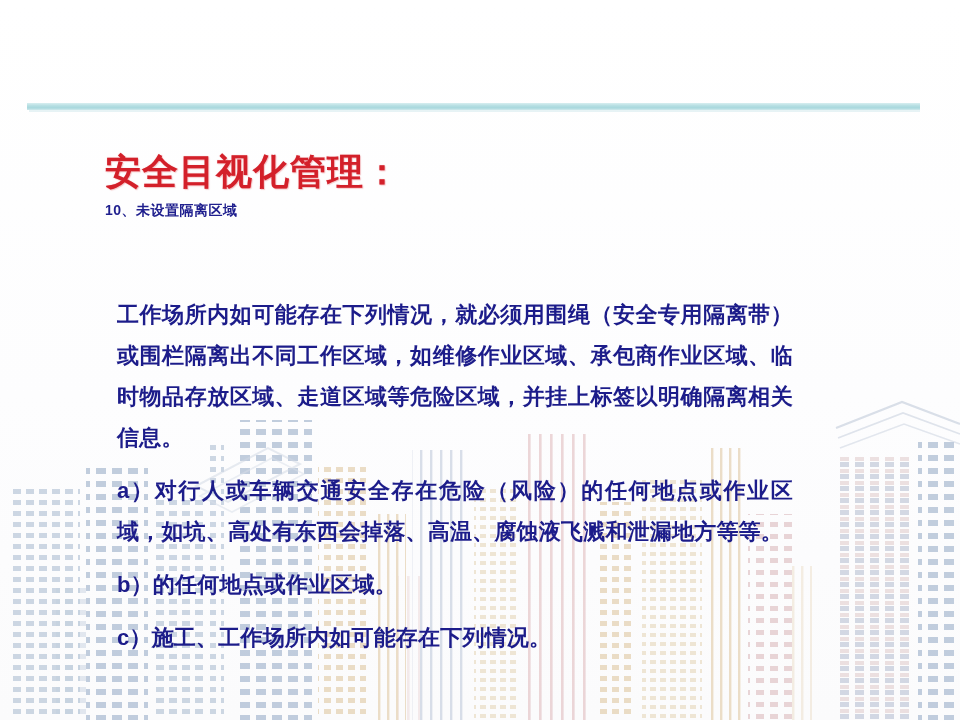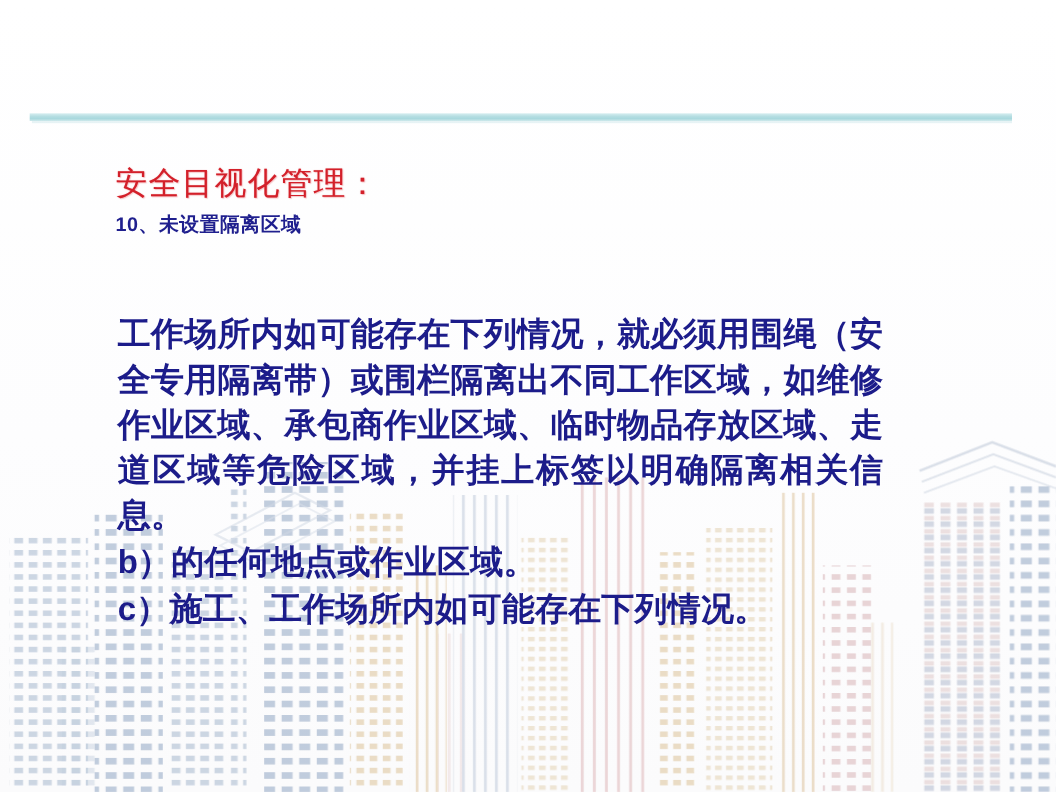--- a/index.html
+++ b/index.html
@@ -72,51 +72,51 @@
 
   #heading-block {
     position: absolute;
     left: 105px;
     top: 150px;
     width: 720px;
   }
 
   #slide-title {
     margin: 0;
-    font-size: 29px;
-    font-weight: normal;
+    font-size: 36px;
+    font-weight: bold;
     letter-spacing: 1px;
     line-height: 1.22;
     color: #d3202a;
     text-shadow:
        0 0 1px rgba(226,90,96,0.55),
        1px 1px 1px rgba(235,140,145,0.45);
     white-space: nowrap;
   }
 
   #slide-subtitle {
     margin: 8px 0 0 0;
-    font-size: 18px;
+    font-size: 14px;
     font-weight: bold;
     letter-spacing: 0.5px;
     line-height: 1.25;
     color: #1f1f8e;
     white-space: nowrap;
   }
 
   #body-block {
     position: absolute;
     left: 105px;
     top: 282px;
     width: 700px;
   }
 
   .para {
-    margin: 2px;
-    font-size: 30px;
+    margin: 12px;
+    font-size: 22px;
     font-weight: bold;
     line-height: 41px;
     color: #1c1c8a;
     letter-spacing: 0.2px;
     text-align: justify;
     text-justify: inter-character;
   }
 
   .para.indent {
     text-indent: 0;
@@ -265,18 +265,19 @@
 
   <div id="content">
 
     <div id="heading-block">
       <h1 id="slide-title">安全目视化管理：</h1>
       <h2 id="slide-subtitle">10、未设置隔离区域</h2>
     </div>
 
     <div id="body-block">
       <p class="para">工作场所内如可能存在下列情况，就必须用围绳（安全专用隔离带）或围栏隔离出不同工作区域，如维修作业区域、承包商作业区域、临时物品存放区域、走道区域等危险区域，并挂上标签以明确隔离相关信息。</p>
+      <p class="para indent">a）对行人或车辆交通安全存在危险（风险）的任何地点或作业区域，如坑、高处有东西会掉落、高温、腐蚀液飞溅和泄漏地方等等。</p>
       <p class="para indent">b）的任何地点或作业区域。</p>
       <p class="para indent">c）施工、工作场所内如可能存在下列情况。</p>
     </div>
 
   </div>
 </div>
 
 </body></html>

